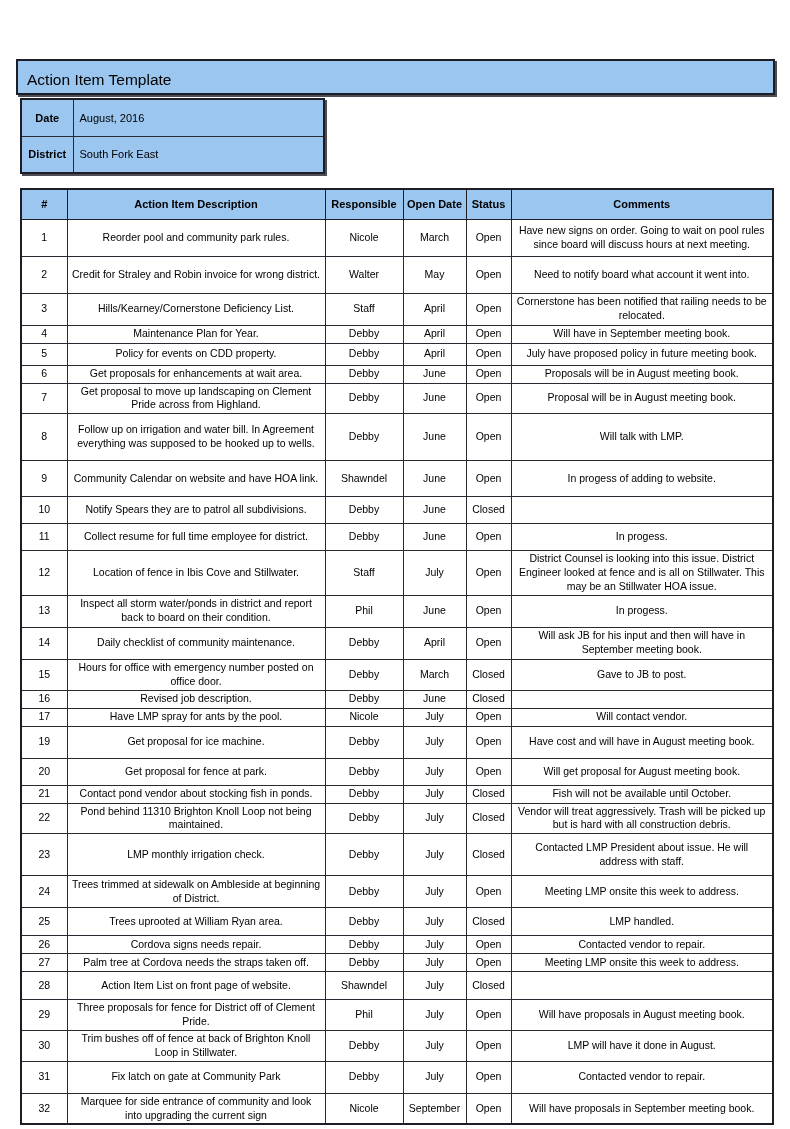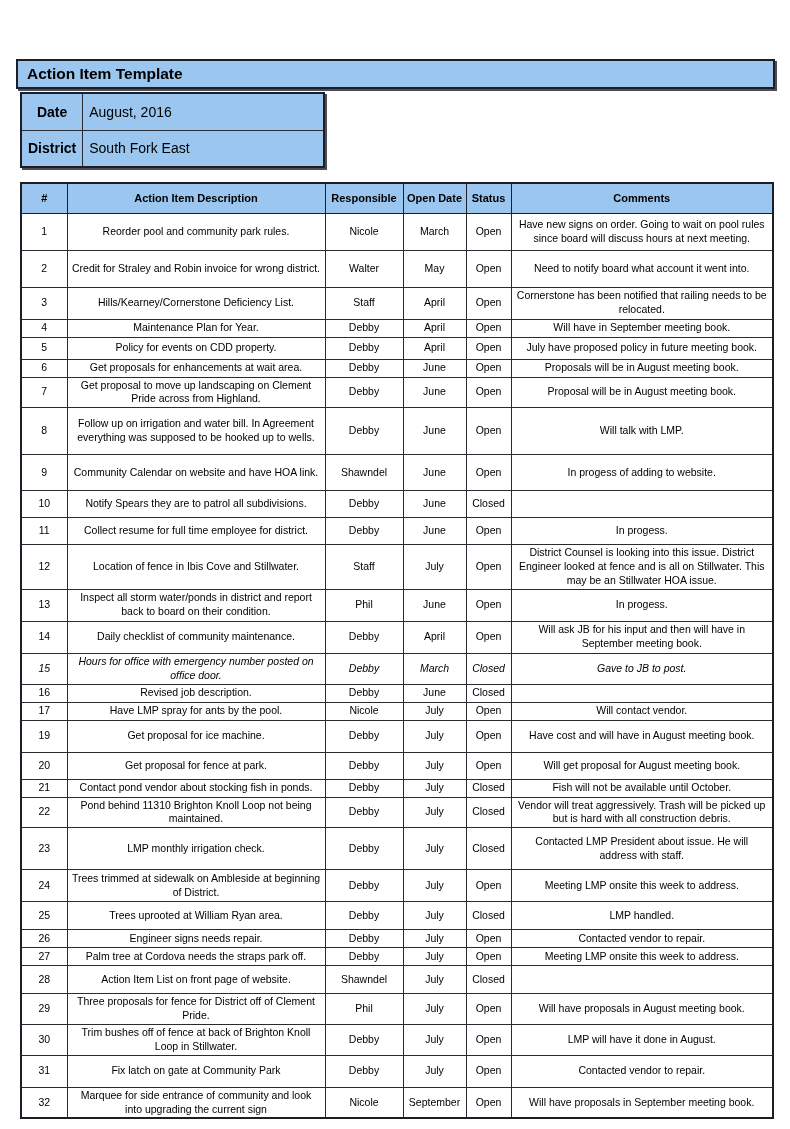--- a/index.html
+++ b/index.html
@@ -15,35 +15,35 @@
     font-family:"Liberation Sans", sans-serif;
     -webkit-font-smoothing:antialiased;
   }
   .page{position:relative;padding:59px 14px 0 16px;}
 
   .title-box{
     width:759px;
     background:var(--blue);
     border:2px solid var(--border-dark);
     box-shadow:2px 2px 0 0 var(--shadow);
-    font-weight:bold;font-size:15.5px;
-    padding:4px 9px 4px 9px;
+    font-weight:normal;font-size:15.5px;
+    padding:10px 9px 4px 9px;
   }
 
   .meta-box{
     margin:3px 0 0 4px;
     width:305px;
     border-collapse:collapse;
     border:2px solid var(--border-dark);
     box-shadow:2px 2px 0 0 var(--shadow);
   }
   .meta-box td{
     background:var(--blue);
     border:1.5px solid var(--border-mid);
-    font-size:14px;
+    font-size:11px;
     padding:1px 6px;
     height:16px;
   }
   .meta-label{width:52px;font-weight:bold;text-align:center;}
   .meta-value{text-align:left;}
 
   .main-table{
     margin:14px 0 0 4px;
     width:752px;
     border-collapse:collapse;
@@ -78,21 +78,21 @@
   tbody tr:nth-child(3){height:32px;}
   tbody tr:nth-child(5){height:22px;}
   tbody tr:nth-child(7){height:28px;}
   tbody tr:nth-child(8){height:47px;}
   tbody tr:nth-child(9){height:36px;}
   tbody tr:nth-child(10){height:27px;padding-left:36px;}
   tbody tr:nth-child(11){height:27px;}
   tbody tr:nth-child(12){height:43px;}
   tbody tr:nth-child(13){height:32px;margin-left:6px;}
   tbody tr:nth-child(14){height:32px;margin-top:12px;}
-  tbody tr:nth-child(15){height:28px;font-style:italic;}
+  tbody tr:nth-child(15){height:28px;}
   tbody tr:nth-child(18){height:32px;}
   tbody tr:nth-child(19){height:27px;}
   tbody tr:nth-child(21){height:28px;}
   tbody tr:nth-child(22){height:42px;}
   tbody tr:nth-child(23){height:32px;}
   tbody tr:nth-child(24){height:28px;}
   tbody tr:nth-child(27){height:28px;}
   tbody tr:nth-child(29){height:28px;}
   tbody tr:nth-child(30){height:32px;}
   tbody tr:nth-child(32){height:29px;}
@@ -324,29 +324,29 @@
         <tr>
           <td>25</td>
           <td>Trees uprooted at William Ryan area.</td>
           <td>Debby</td>
           <td>July</td>
           <td>Closed</td>
           <td>LMP handled.</td>
         </tr>
         <tr>
           <td>26</td>
-          <td>Engineer signs needs repair.</td>
+          <td>Cordova signs needs repair.</td>
           <td>Debby</td>
           <td>July</td>
           <td>Open</td>
           <td>Contacted vendor to repair.</td>
         </tr>
         <tr>
           <td>27</td>
-          <td>Palm tree at Cordova needs the straps park off.</td>
+          <td>Palm tree at Cordova needs the straps taken off.</td>
           <td>Debby</td>
           <td>July</td>
           <td>Open</td>
           <td>Meeting LMP onsite this week to address.</td>
         </tr>
         <tr>
           <td>28</td>
           <td>Action Item List on front page of website.</td>
           <td>Shawndel</td>
           <td>July</td>

